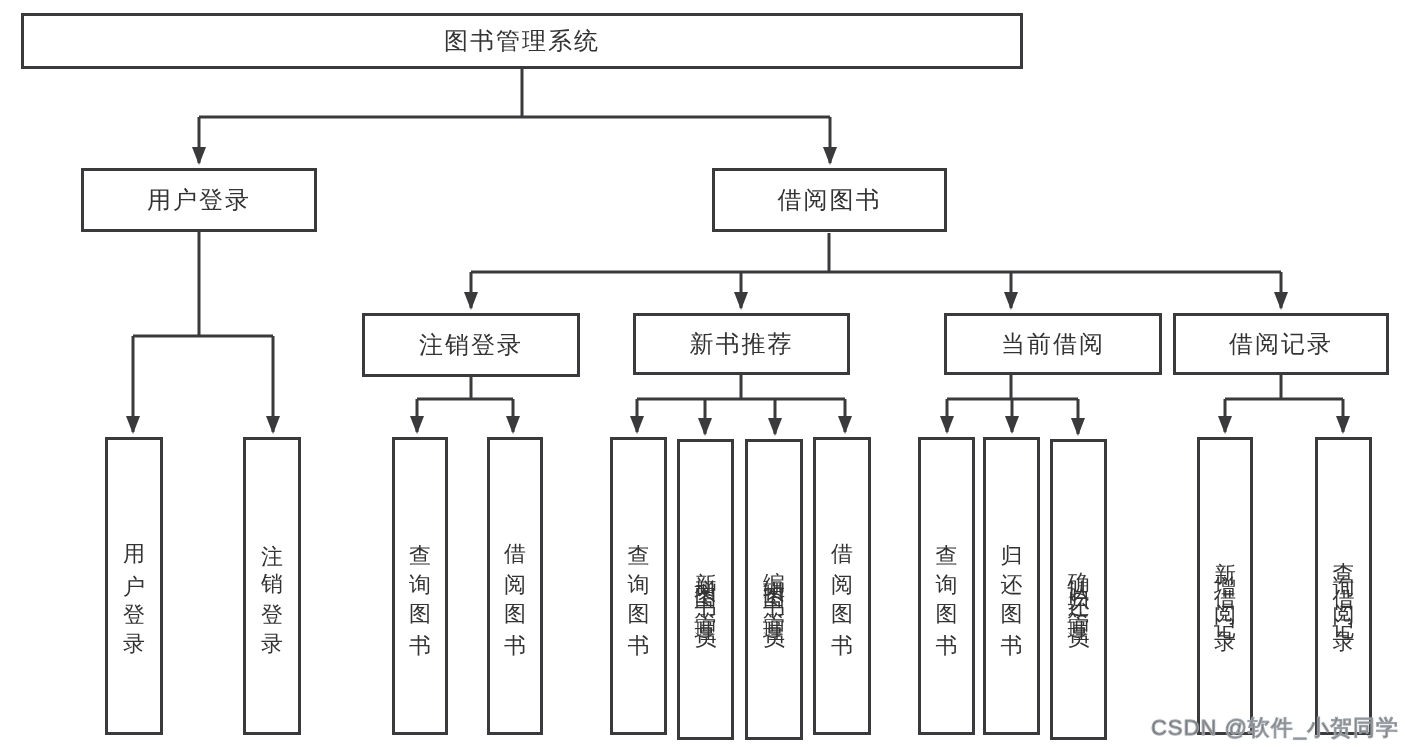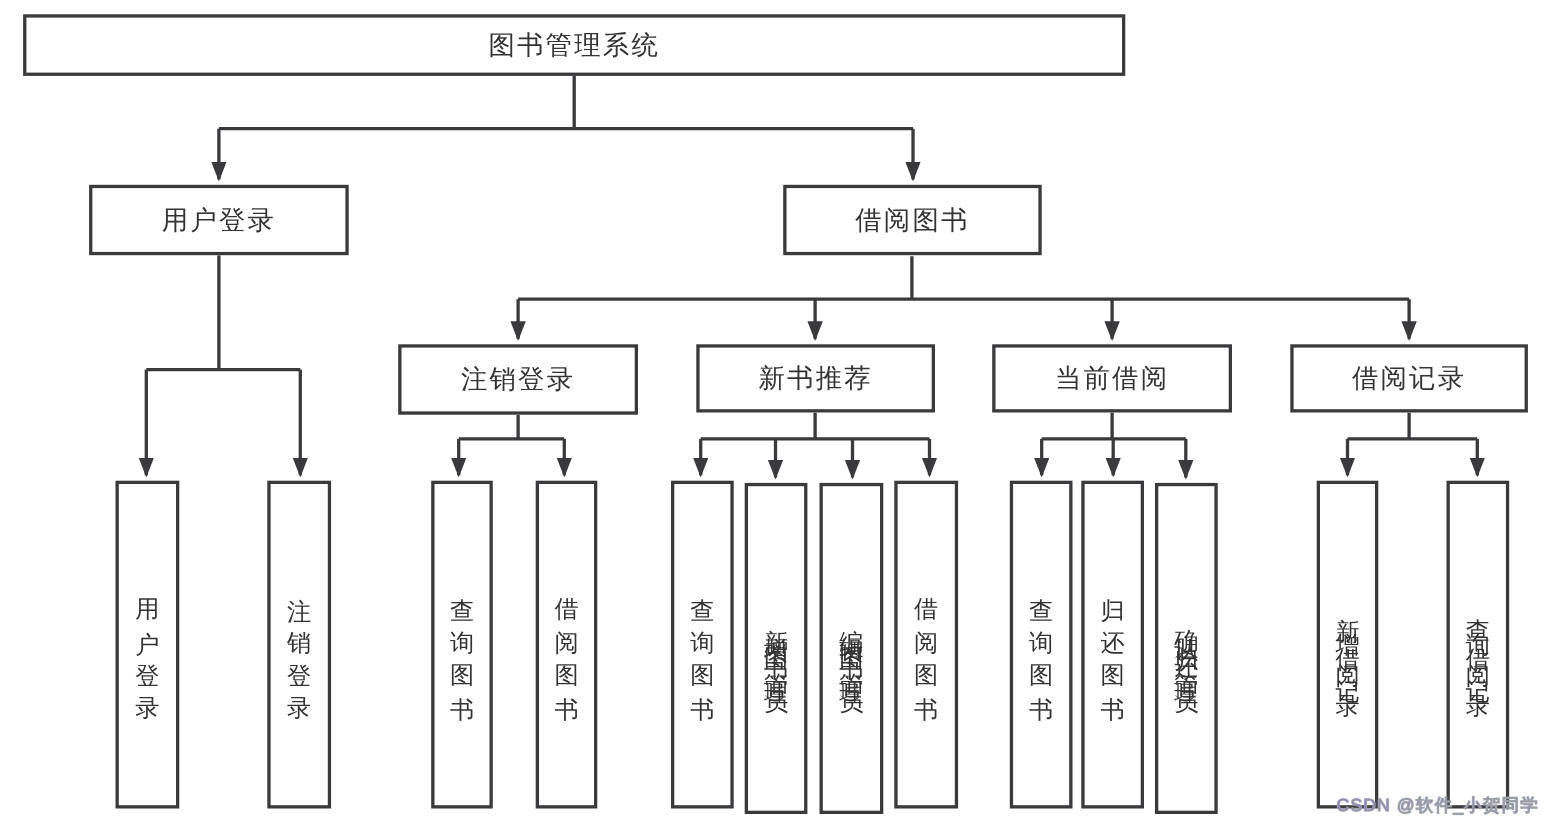--- a/index.html
+++ b/index.html
@@ -32,23 +32,23 @@
   }
   .node.v span{
     font-size:22px;
     line-height:1;
     white-space:nowrap;
   }
   #watermark{
     position:absolute;
     right:6px;
     bottom:4px;
-    font-size:16px;
+    font-size:22px;
     letter-spacing:1px;
-    color:#8b5cf6;
+    color:#737373;
     -webkit-text-stroke:1px #9aa0a6;
     text-shadow:0 0 2px #b9bdc4;
     white-space:nowrap;
   }
 </style>
 </head>
 <body>
 
 <div id="canvas">
 
@@ -101,21 +101,21 @@
   <div class="node h" style="left:712px;top:168px;width:235px;height:64px">
     <span>借阅图书</span>
   </div>
 
   <div class="node h" style="left:362px;top:313px;width:218px;height:64px">
     <span>注销登录</span>
   </div>
   <div class="node h" style="left:633px;top:313px;width:217px;height:62px">
     <span>新书推荐</span>
   </div>
-  <div class="node h" style="left:902px;top:313px;width:218px;height:62px">
+  <div class="node h" style="left:944px;top:313px;width:218px;height:62px">
     <span>当前借阅</span>
   </div>
   <div class="node h" style="left:1173px;top:313px;width:216px;height:62px">
     <span>借阅记录</span>
   </div>
 
   <div class="node v" style="left:105px;top:437px;width:58px;height:298px">
     <span class="vlabel" style="letter-spacing: 30px;">用户登录</span>
   </div>
   <div class="node v" style="left:243px;top:437px;width:58px;height:298px">

